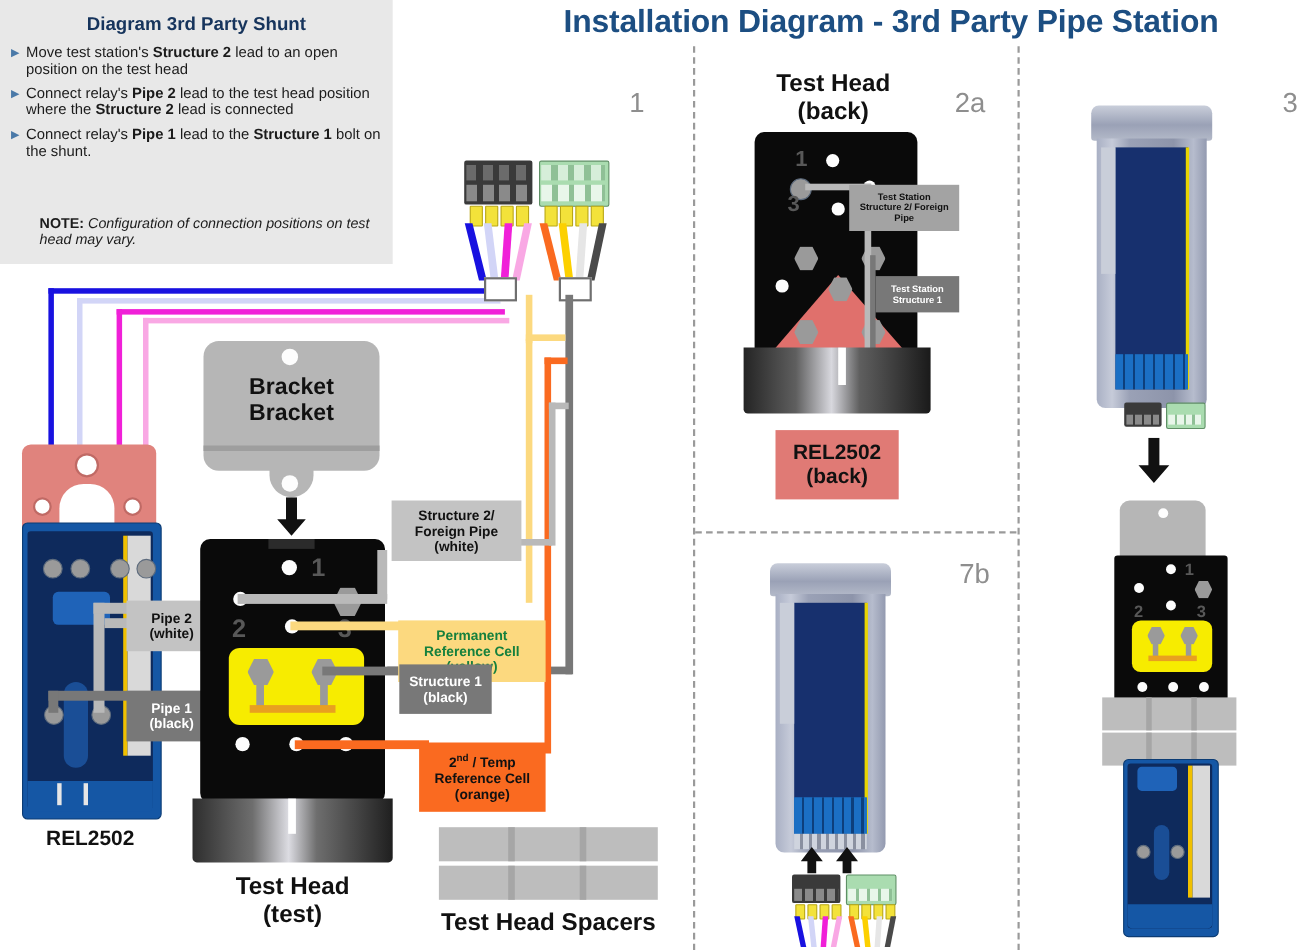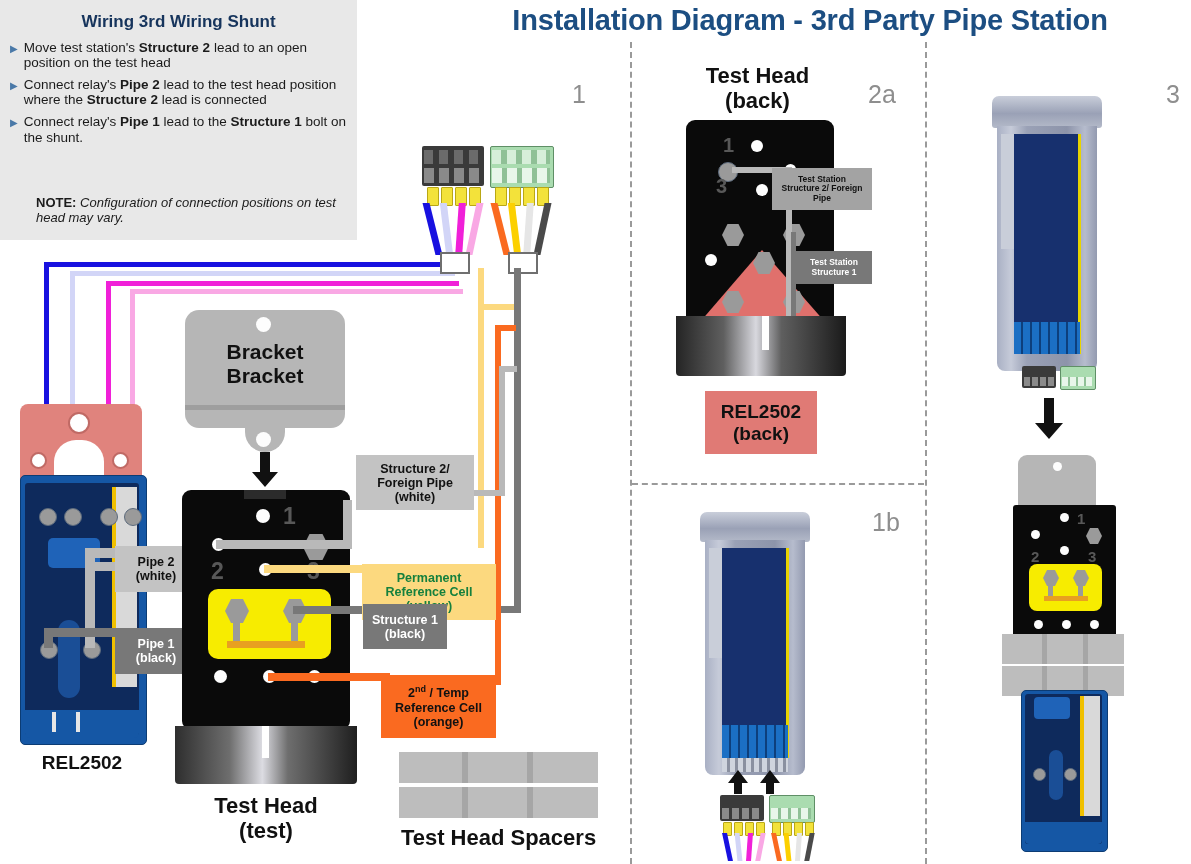--- a/index.html
+++ b/index.html
@@ -69,21 +69,21 @@
   .ferrule{background:#f3e23a;border:1px solid #b9a715;border-radius:1px;}
   .spacer{background:#bdbdbd;}
   .cap-label{font-size:19px;font-weight:bold;color:#111;text-align:center;}
   .bold-lbl{font-size:22px;font-weight:bold;color:#111;text-align:center;line-height:1.12;}
   .yellowshunt{background:#f7ec00;border-radius:10px;}
 </style>
 </head>
 <body>
 
 <div class="abs" id="instr-panel"></div>
-<div class="abs" id="instr-title">Wiring 3rd Wiring Shunt</div>
+<div class="abs" id="instr-title">Diagram 3rd Party Shunt</div>
 <div class="abs" id="instr-list">
   <div class="instr-item">
     <span class="tri">▶</span>
     <span class="instr-text">Move test station's <b>Structure 2</b> lead to an open position on the test head</span>
   </div>
   <div class="instr-item">
     <span class="tri">▶</span>
     <span class="instr-text">Connect relay's <b>Pipe 2</b> lead to the test head position where the <b>Structure 2</b> lead is connected</span>
   </div>
   <div class="instr-item">
@@ -94,21 +94,21 @@
 <div class="abs" id="instr-note"><b>NOTE:</b> Configuration of connection positions on test head may vary.</div>
 
 <div class="abs" id="main-title">Installation Diagram - 3rd Party Pipe Station</div>
 
 <div class="abs vdash" style="left:630px;top:42px;height:822px;"></div>
 <div class="abs vdash" style="left:925px;top:42px;height:822px;"></div>
 <div class="abs hdash" style="left:632px;top:483px;width:292px;"></div>
 
 <div class="abs stepnum" style="left:572px;top:80px;">1</div>
 <div class="abs stepnum" style="left:868px;top:80px;">2a</div>
-<div class="abs stepnum" style="left:872px;top:508px;">1b</div>
+<div class="abs stepnum" style="left:872px;top:508px;">7b</div>
 <div class="abs stepnum" style="left:1166px;top:80px;">3</div>
 
 <div class="abs wire" style="left:44px;top:262px;width:407px;height:5px;background:#1811e0;"></div>
 <div class="abs wire" style="left:44px;top:262px;width:5px;height:254px;background:#1811e0;"></div>
 
 <div class="abs wire" style="left:70px;top:271px;width:385px;height:5px;background:#d2d5f7;"></div>
 <div class="abs wire" style="left:70px;top:271px;width:5px;height:245px;background:#d2d5f7;"></div>
 
 <div class="abs wire" style="left:106px;top:281px;width:353px;height:5px;background:#f020d8;"></div>
 <div class="abs wire" style="left:106px;top:281px;width:5px;height:235px;background:#f020d8;"></div>

